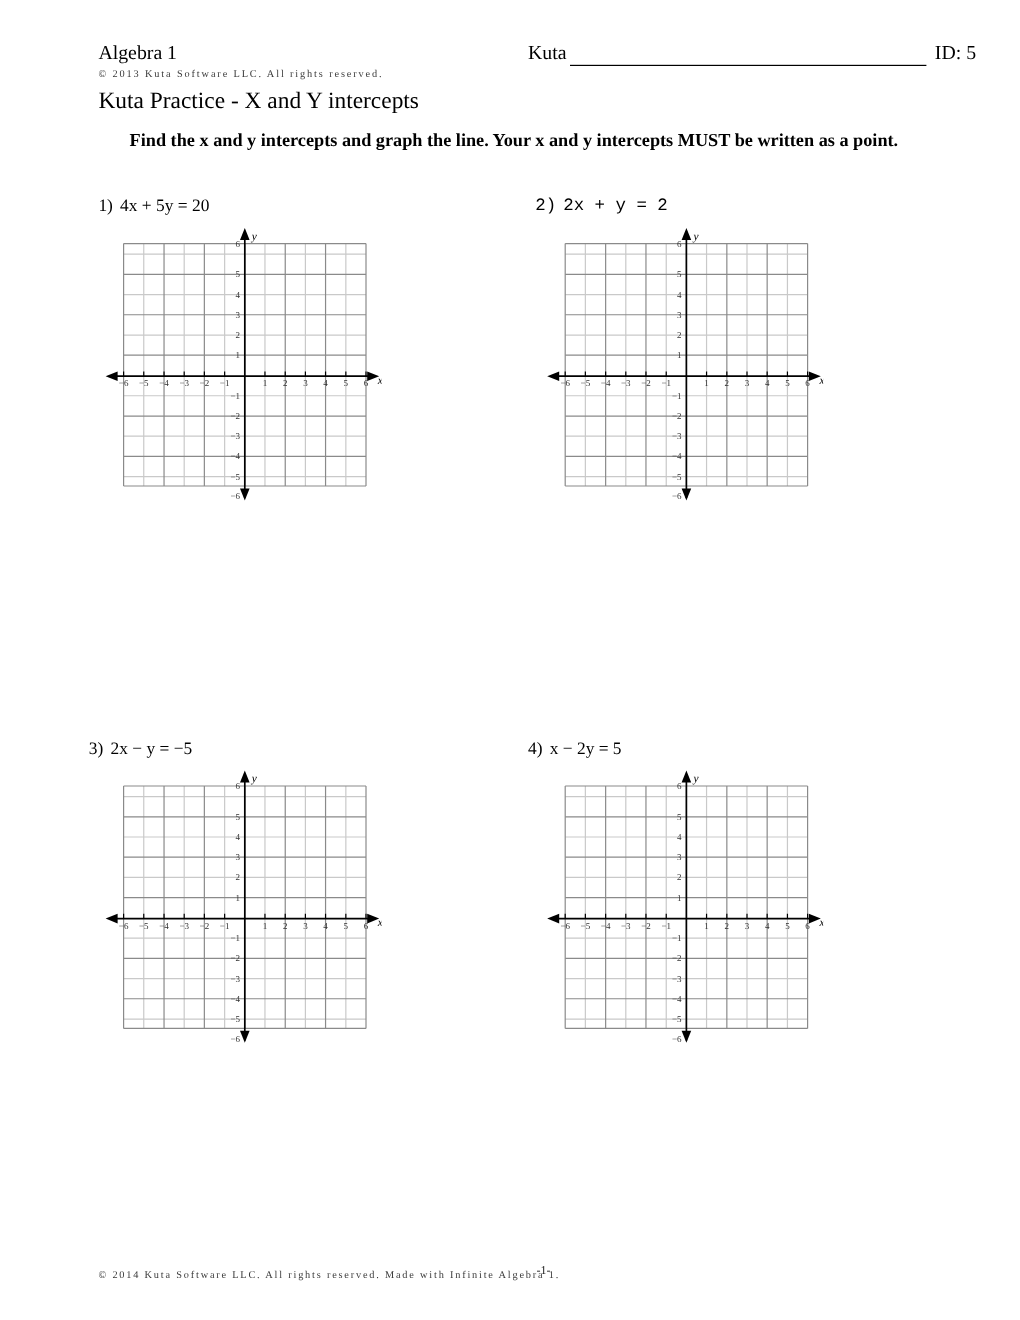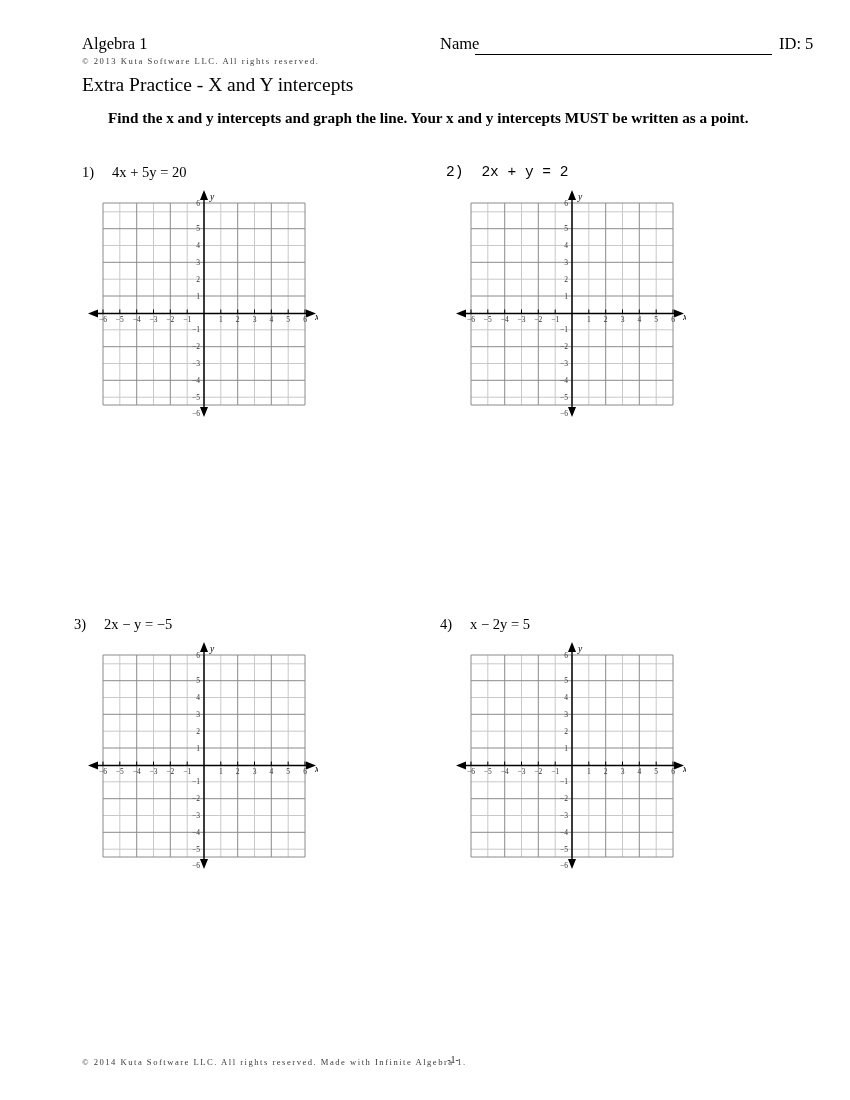--- a/index.html
+++ b/index.html
@@ -88,21 +88,21 @@
   }
 
   
   .problem-label {
     position: absolute;
     font-size: 14.5px;
     line-height: 18px;
     white-space: nowrap;
   }
   .problem-label .num { font-style: normal; }
-  .problem-label .eq  { margin-left: 18px; }
+  .problem-label .eq  { margin-left: 6px; }
 
   
   .graph {
     position: absolute;
     width: 240px;
     height: 230px;
   }
   .graph svg { display: block; }
 
   
@@ -125,28 +125,28 @@
     color: #222;
   }
 </style>
 </head>
 <body>
 
 <div class="page">
 
   <div class="hdr-course">Algebra 1</div>
 
-  <div class="hdr-name">Name</div>
+  <div class="hdr-name">Kuta</div>
   <div class="hdr-name-rule"></div>
 
   <div class="hdr-id">ID: 5</div>
 
   <div class="hdr-copy">© 2013 Kuta Software LLC.   All rights reserved.</div>
 
-  <div class="hdr-title">Extra Practice - X and Y intercepts</div>
+  <div class="hdr-title">Kuta Practice - X and Y intercepts</div>
 
   <div class="instructions">Find the x and y intercepts and graph the line.  Your x and y intercepts MUST be written as a point.</div>
 
   <div class="problem-label" style="left:66px; top:163px;">
     <span class="num">1)</span><span class="eq">4x + 5y = 20</span>
   </div>
   <div class="graph" style="left:62px; top:188px;">
     <svg width="240" height="230" viewBox="0 0 240 230" xmlns="http://www.w3.org/2000/svg">
       <g stroke="#c9c9c9" stroke-width="1">
         <line x1="25" y1="23.8" x2="227" y2="23.8"></line>

